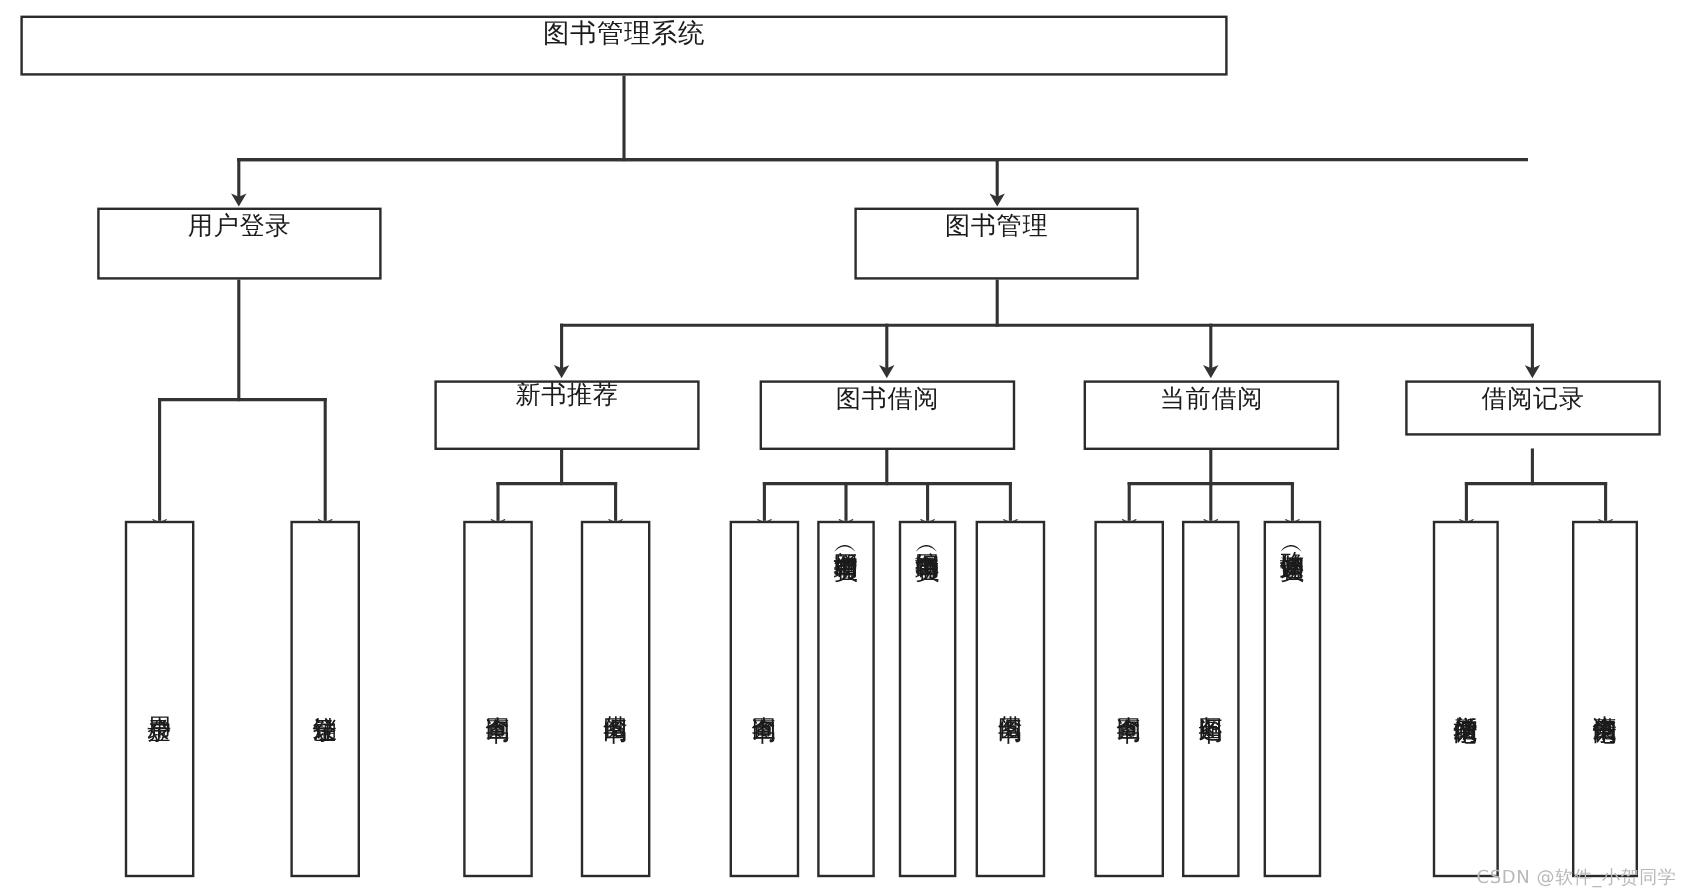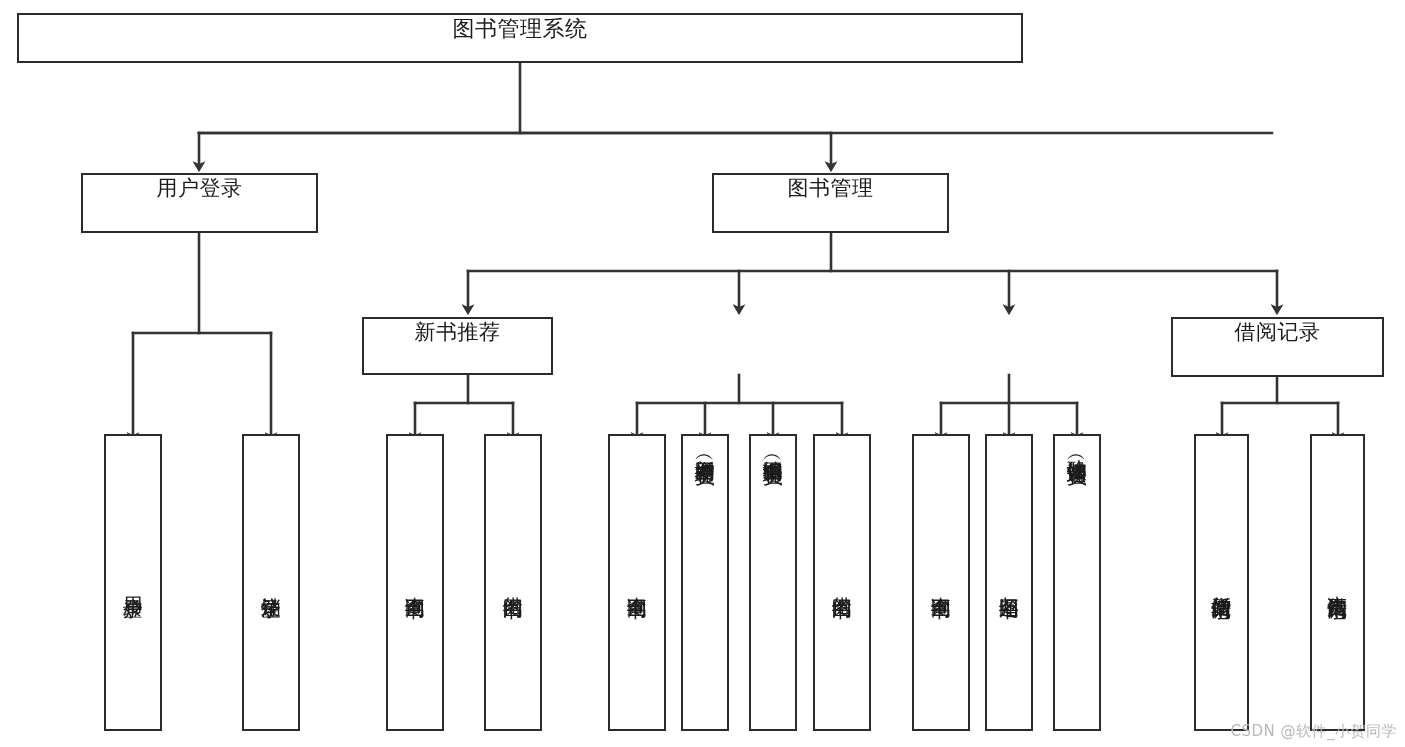--- a/index.html
+++ b/index.html
@@ -140,27 +140,33 @@
   </div>
 
   <div class="node h" style="left:81px; top:173px; width:237px; height:60px;">
     <span class="label">用户登录</span>
   </div>
 
   <div class="node h" style="left:712px; top:173px; width:237px; height:60px;">
     <span class="label">图书管理</span>
   </div>
 
-  <div class="node h" style="left:362px; top:317px; width:191px; height:58px;">
+  <div class="node h" style="left:362px; top:317px; width:221px; height:58px;font-family:Liberation Mono, monospace;">
     <span class="label">新书推荐</span>
   </div>
 
-
-
-  <div class="node h" style="left:1171px; top:317px; width:213px; height:60px;">
+  <div class="node h" style="left:633px; top:317px; width:213px; height:58px;">
+    <span class="label">图书借阅</span>
+  </div>
+
+  <div class="node h" style="left:903px; top:317px; width:213px; height:58px;">
+    <span class="label">当前借阅</span>
+  </div>
+
+  <div class="node h" style="left:1171px; top:317px; width:213px; height:46px;">
     <span class="label">借阅记录</span>
   </div>
 
   <div class="node v" style="left:104px; top:434px; width:58px; height:297px; align-items:center; padding-top:0;">
     <span class="label">用户登录</span>
   </div>
 
   <div class="node v" style="left:242px; top:434px; width:58px; height:297px; align-items:center; padding-top:0;">
     <span class="label">注销登录</span>
   </div>

